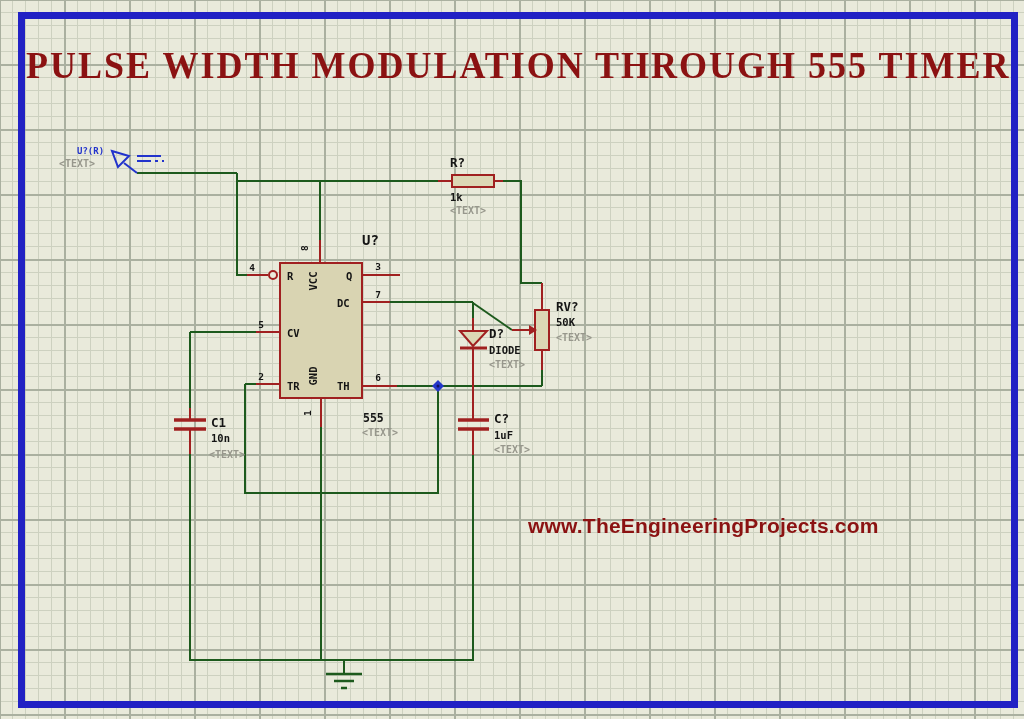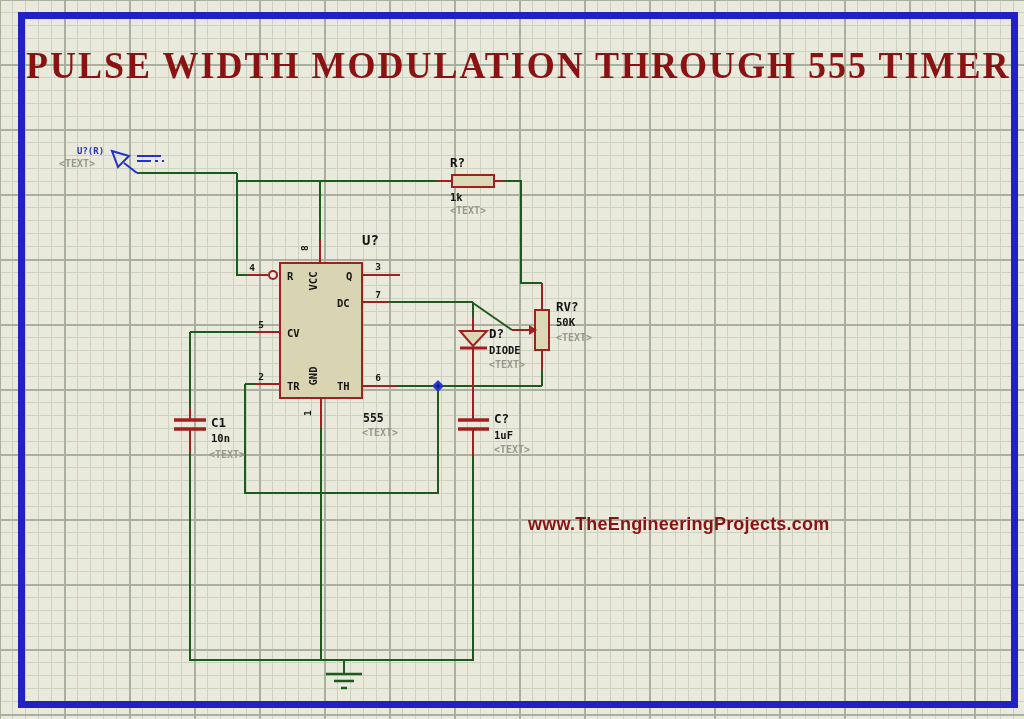--- a/index.html
+++ b/index.html
@@ -22,21 +22,21 @@
   .title{
     position:absolute;left:26px;top:44px;width:860px;
     font-family:"Liberation Serif", serif;
     font-weight:bold;font-size:36px;letter-spacing:2px;
     color:#8b1212; white-space:nowrap;
     transform:scaleY(1.08);
   }
   .site{
     position:absolute;left:528px;top:514px;
     font-family:"Liberation Sans", sans-serif;
-    font-weight:bold;font-size:18px;color:#8b1212;letter-spacing:0.2px;
+    font-weight:bold;font-size:21px;color:#8b1212;letter-spacing:0.2px;
     white-space:nowrap;
   }
   svg{position:absolute;left:0;top:0;}
   svg text{font-family:"DejaVu Sans Mono", monospace;fill:#141414;}
   .ref{font-size:12.5px;font-weight:bold;}
   .val{font-size:10.5px;font-weight:bold;}
   .ph{font-size:10px;font-weight:bold;fill:#97978c;}
   .pnum{font-size:9.5px;font-weight:bold;}
   .pname{font-size:10.5px;font-weight:bold;}
   .blue-lbl{font-size:9px;font-weight:bold;fill:#2233cc;}

